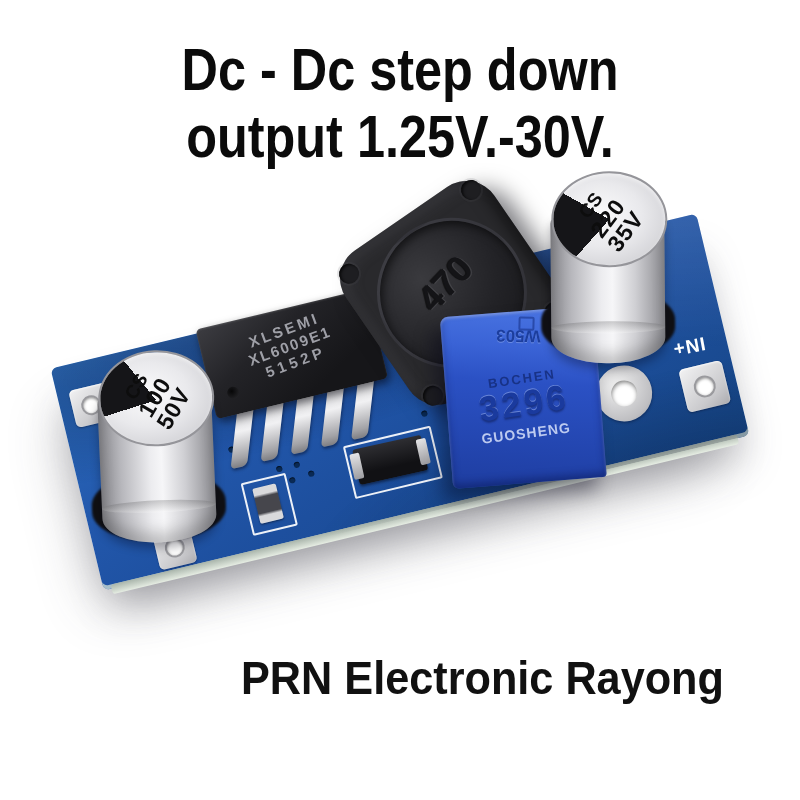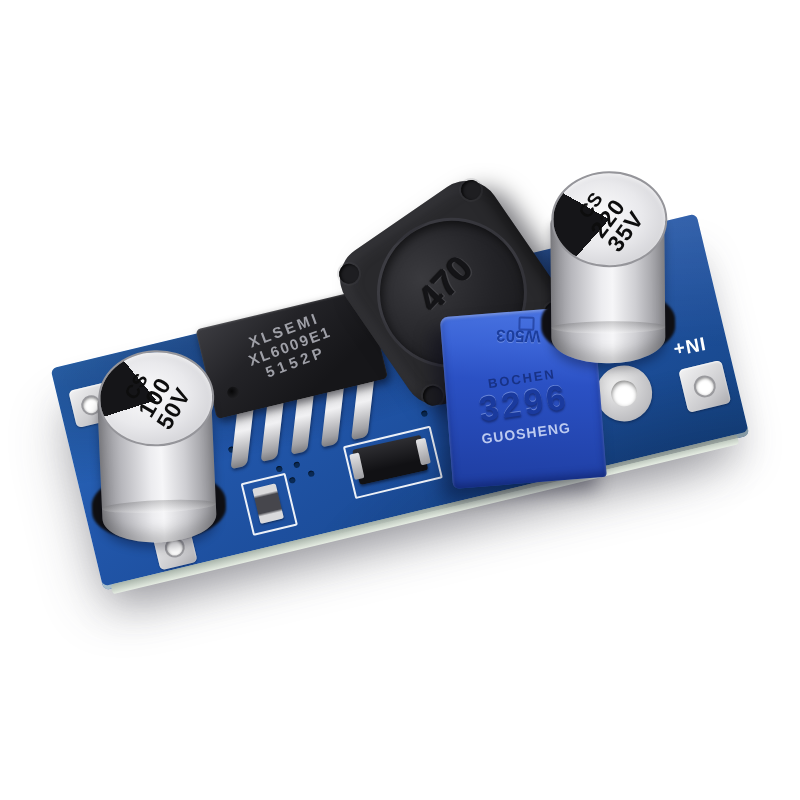--- a/index.html
+++ b/index.html
@@ -128,20 +128,24 @@
   .cap-in{left:528px;top:-62px;transform:rotate(13deg);}
   .cap-in .base{top:118px;}
   .cap-in .wedge{background:conic-gradient(from -138deg at 50% 50%,#151518 0deg 78deg,rgba(0,0,0,0) 78deg 360deg);}
   .cap-in .clabel{transform:rotate(-53deg);}
 </style>
 </head>
 <body>
 
 <div class="canvas">
 
+  <div class="title">
+    <div class="line">Dc - Dc step down</div>
+    <div class="line">output 1.25V.-30V.</div>
+  </div>
 
   <div class="board">
 
     <div class="pad" style="left:12px;top:26px;width:38px;height:38px;">
       <div class="hole" style="left:11px;top:11px;width:16px;height:16px;"></div>
     </div>
     <div class="silk" style="left:36px;top:42px;width:60px;font-size:17px;transform:rotate(-90deg);">OUT-</div>
 
     <div class="pad" style="left:60px;top:184px;width:38px;height:38px;">
       <div class="hole" style="left:11px;top:11px;width:16px;height:16px;"></div>
@@ -245,14 +249,17 @@
         <div class="clabel">
           <span class="s">CS</span>
           <span class="v">220</span>
           <span class="v">35V</span>
         </div>
       </div>
     </div>
 
   </div>
 
+  <div class="footer">
+    <span class="line">PRN Electronic Rayong</span>
+  </div>
 
 </div>
 
 </body></html>

